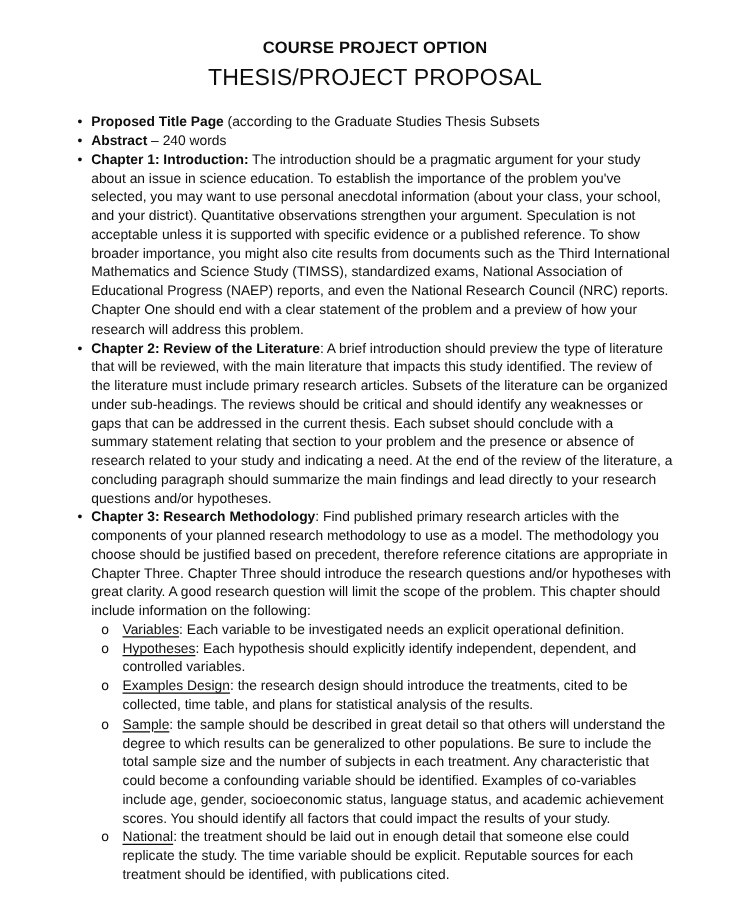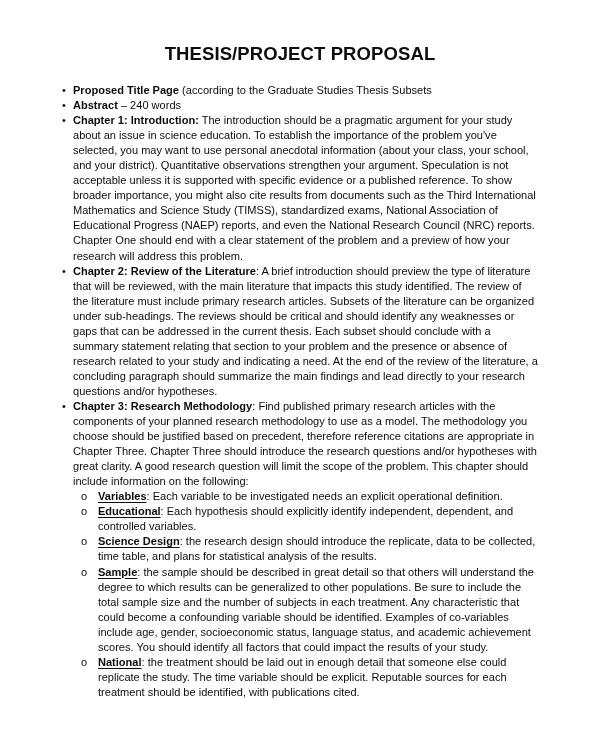--- a/index.html
+++ b/index.html
@@ -30,24 +30,24 @@
     text-align: center;
   }
   .title-line1 {
     font-size: 13.2px;
     font-weight: bold;
     letter-spacing: 0.15px;
     line-height: 19px;
   }
   .title-line2 {
     font-size: 18.5px;
-    font-weight: bold;
+    font-weight: normal;
     letter-spacing: 0.1px;
     line-height: 25px;
-    margin-top: 13px;
+    margin-top: 2px;
   }
 
   
   .content {
     margin-top: 17px;
   }
   ul.bullets {
     list-style: none;
     margin: 0;
     padding: 0;
@@ -89,29 +89,29 @@
   li.subbullet > .marker-o {
     position: absolute;
     left: 81px;
     top: 0;
     font-size: 11.05px;
     line-height: 15.05px;
   }
   li.subbullet .term {
     text-decoration: underline;
     text-underline-offset: 1.5px;
-    font-weight: bold;
   }
 </style>
 </head>
 <body>
 
 <div class="page">
 
   <div class="title-block">
+    <div class="title-line1">COURSE PROJECT OPTION</div>
     <div class="title-line2">THESIS/PROJECT PROPOSAL</div>
   </div>
 
   <div class="content">
     <ul class="bullets">
 
       <li class="bullet">
         <span class="marker">•</span><span class="lead">Proposed Title Page</span><span> (according to the Graduate Studies Thesis Subsets</span>
       </li>
 
@@ -132,25 +132,25 @@
       </li>
     </ul>
 
     <ul class="subbullets">
 
       <li class="subbullet">
         <span class="marker-o">o</span><span class="term">Variables</span><span>:  Each variable to be investigated needs an explicit operational definition.</span>
       </li>
 
       <li class="subbullet">
-        <span class="marker-o">o</span><span class="term">Educational</span><span>:  Each hypothesis should explicitly identify independent, dependent, and controlled variables.</span>
+        <span class="marker-o">o</span><span class="term">Hypotheses</span><span>:  Each hypothesis should explicitly identify independent, dependent, and controlled variables.</span>
       </li>
 
       <li class="subbullet">
-        <span class="marker-o">o</span><span class="term">Science Design</span><span>:  the research design should introduce the replicate, data to be collected, time table, and plans for statistical analysis of the results.</span>
+        <span class="marker-o">o</span><span class="term">Examples Design</span><span>:  the research design should introduce the treatments, cited to be collected, time table, and plans for statistical analysis of the results.</span>
       </li>
 
       <li class="subbullet">
         <span class="marker-o">o</span><span class="term">Sample</span><span>:  the sample should be described in great detail so that others will understand the degree to which results can be generalized to other populations.  Be sure to include the total sample size and the number of subjects in each treatment.  Any characteristic that could become a confounding variable should be identified.  Examples of co-variables include age, gender, socioeconomic status, language status, and academic achievement scores. You should identify all factors that could impact the results of your study.</span>
       </li>
 
       <li class="subbullet">
         <span class="marker-o">o</span><span class="term">National</span><span>:  the treatment should be laid out in enough detail that someone else could replicate the study.  The time variable should be explicit.  Reputable sources for each treatment should be identified, with publications cited.</span>
       </li>
     </ul>

